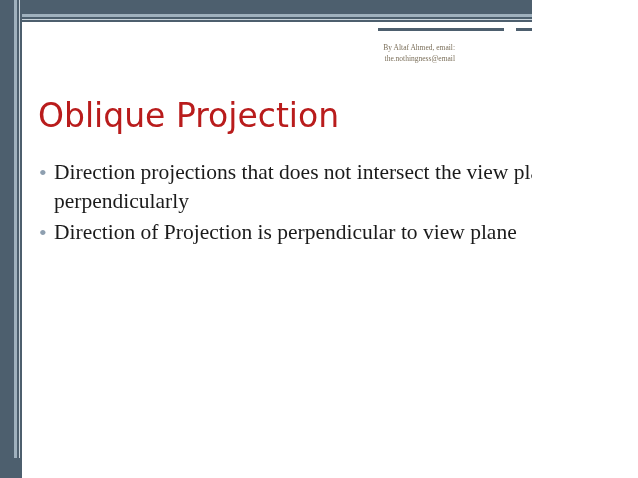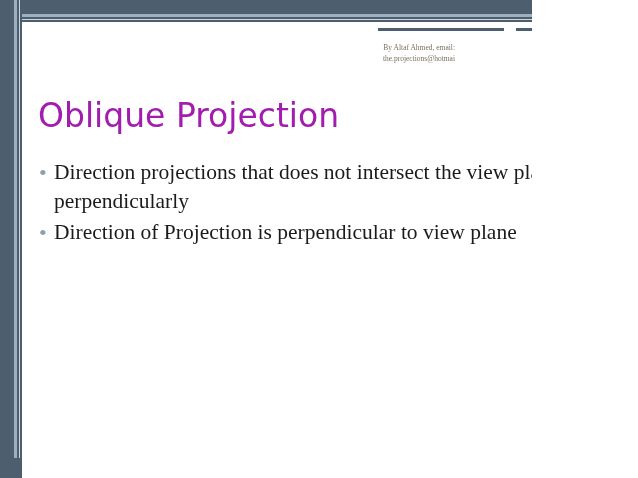--- a/index.html
+++ b/index.html
@@ -108,21 +108,21 @@
 
   
   .title {
     position: absolute;
     left: 38px;
     top: 96px;
     width: 560px;
     font-family: "DejaVu Sans", sans-serif;
     font-size: 33px;
     font-weight: 400;
-    color: #a21caf;
+    color: #b91c1c;
     letter-spacing: 0px;
     line-height: 40px;
   }
 
   
   .body-list {
     position: absolute;
     left: 34px;
     top: 158px;
     width: 580px;
@@ -176,21 +176,21 @@
   <div class="top-band"></div>
   <div class="top-band-inner"></div>
   <div class="top-band-thin"></div>
 
   <div class="dash1"></div>
   <div class="dash2"></div>
   <div class="dash3"></div>
 
   <div class="credit">
     <div>By Altaf Ahmed, email:</div>
-    <div>the.projections@hotmai</div>
+    <div>the.nothingness@email</div>
   </div>
 
   <div class="title">Oblique Projection</div>
 
   <ul class="body-list">
     <li class="bullet-row">
       <span class="bullet-dot">•</span>
       <span class="bullet-text">Direction projections that does not intersect the view plane perpendicularly</span>
     </li>
     <li class="bullet-row">

